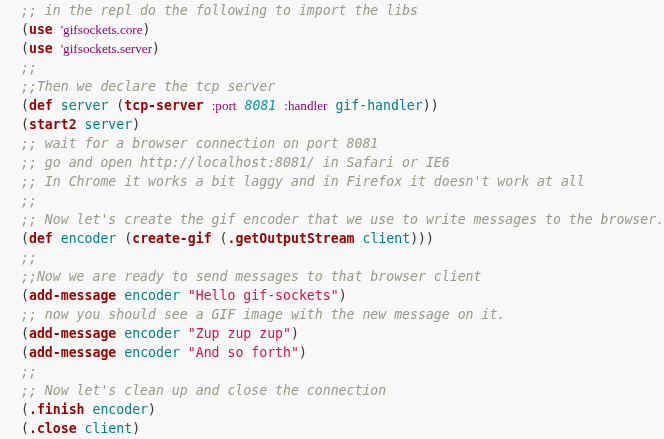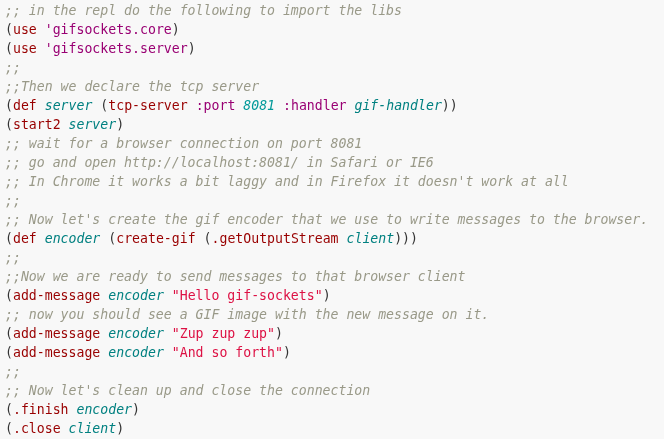--- a/index.html
+++ b/index.html
@@ -7,34 +7,34 @@
     padding: 0;
   }
   body {
     width: 664px;
     height: 439px;
     overflow: hidden;
     background: var(--bg, #f8f8f8);
   }
   pre.code-block {
     margin: 0;
-    padding: 1px 4px 0 5px;
+    padding: 1px 4px 0 21px;
     font-family: "DejaVu Sans Mono", monospace;
     font-size: 13.2px;
     line-height: 19px;
     color: var(--plain, #333333);
   }
   .code-line {
     white-space: pre;
     height: 19px;
   }
   .tok-p   { color: var(--plain); }
-  .tok-kw  { color: var(--keyword); font-weight: normal; }
-  .tok-sym { color: var(--symbol); }
-  .tok-var { color: var(--variable); font-style: italic; }
+  .tok-kw  { color: var(--keyword); font-weight: bold; }
+  .tok-sym { color: var(--symbol); font-family: Liberation Serif, serif; }
+  .tok-var { color: var(--variable); }
   .tok-num { color: var(--number); font-style: italic; }
   .tok-str { color: var(--string); }
   .tok-com { color: var(--comment); font-style: italic; }
 </style>
 </head>
 <body>
 
 <pre class="code-block" id="code-block"><div class="code-line"><span class="tok-com">;; in the repl do the following to import the libs</span></div><div class="code-line"><span class="tok-p">(</span><span class="tok-kw">use</span><span class="tok-p"> </span><span class="tok-sym">'gifsockets.core</span><span class="tok-p">)</span></div><div class="code-line"><span class="tok-p">(</span><span class="tok-kw">use</span><span class="tok-p"> </span><span class="tok-sym">'gifsockets.server</span><span class="tok-p">)</span></div><div class="code-line"><span class="tok-com">;;</span></div><div class="code-line"><span class="tok-com">;;Then we declare the tcp server</span></div><div class="code-line"><span class="tok-p">(</span><span class="tok-kw">def</span><span class="tok-p"> </span><span class="tok-var">server</span><span class="tok-p"> (</span><span class="tok-kw">tcp-server</span><span class="tok-p"> </span><span class="tok-sym">:port</span><span class="tok-p"> </span><span class="tok-num">8081</span><span class="tok-p"> </span><span class="tok-sym">:handler</span><span class="tok-p"> </span><span class="tok-var">gif-handler</span><span class="tok-p">))</span></div><div class="code-line"><span class="tok-p">(</span><span class="tok-kw">start2</span><span class="tok-p"> </span><span class="tok-var">server</span><span class="tok-p">)</span></div><div class="code-line"><span class="tok-com">;; wait for a browser connection on port 8081</span></div><div class="code-line"><span class="tok-com">;; go and open http://localhost:8081/ in Safari or IE6</span></div><div class="code-line"><span class="tok-com">;; In Chrome it works a bit laggy and in Firefox it doesn't work at all</span></div><div class="code-line"><span class="tok-com">;;</span></div><div class="code-line"><span class="tok-com">;; Now let's create the gif encoder that we use to write messages to the browser.</span></div><div class="code-line"><span class="tok-p">(</span><span class="tok-kw">def</span><span class="tok-p"> </span><span class="tok-var">encoder</span><span class="tok-p"> (</span><span class="tok-kw">create-gif</span><span class="tok-p"> (</span><span class="tok-kw">.getOutputStream</span><span class="tok-p"> </span><span class="tok-var">client</span><span class="tok-p">)))</span></div><div class="code-line"><span class="tok-com">;;</span></div><div class="code-line"><span class="tok-com">;;Now we are ready to send messages to that browser client</span></div><div class="code-line"><span class="tok-p">(</span><span class="tok-kw">add-message</span><span class="tok-p"> </span><span class="tok-var">encoder</span><span class="tok-p"> </span><span class="tok-str">"Hello gif-sockets"</span><span class="tok-p">)</span></div><div class="code-line"><span class="tok-com">;; now you should see a GIF image with the new message on it.</span></div><div class="code-line"><span class="tok-p">(</span><span class="tok-kw">add-message</span><span class="tok-p"> </span><span class="tok-var">encoder</span><span class="tok-p"> </span><span class="tok-str">"Zup zup zup"</span><span class="tok-p">)</span></div><div class="code-line"><span class="tok-p">(</span><span class="tok-kw">add-message</span><span class="tok-p"> </span><span class="tok-var">encoder</span><span class="tok-p"> </span><span class="tok-str">"And so forth"</span><span class="tok-p">)</span></div><div class="code-line"><span class="tok-com">;;</span></div><div class="code-line"><span class="tok-com">;; Now let's clean up and close the connection</span></div><div class="code-line"><span class="tok-p">(</span><span class="tok-kw">.finish</span><span class="tok-p"> </span><span class="tok-var">encoder</span><span class="tok-p">)</span></div><div class="code-line"><span class="tok-p">(</span><span class="tok-kw">.close</span><span class="tok-p"> </span><span class="tok-var">client</span><span class="tok-p">)</span></div></pre>
 
 </body></html>

